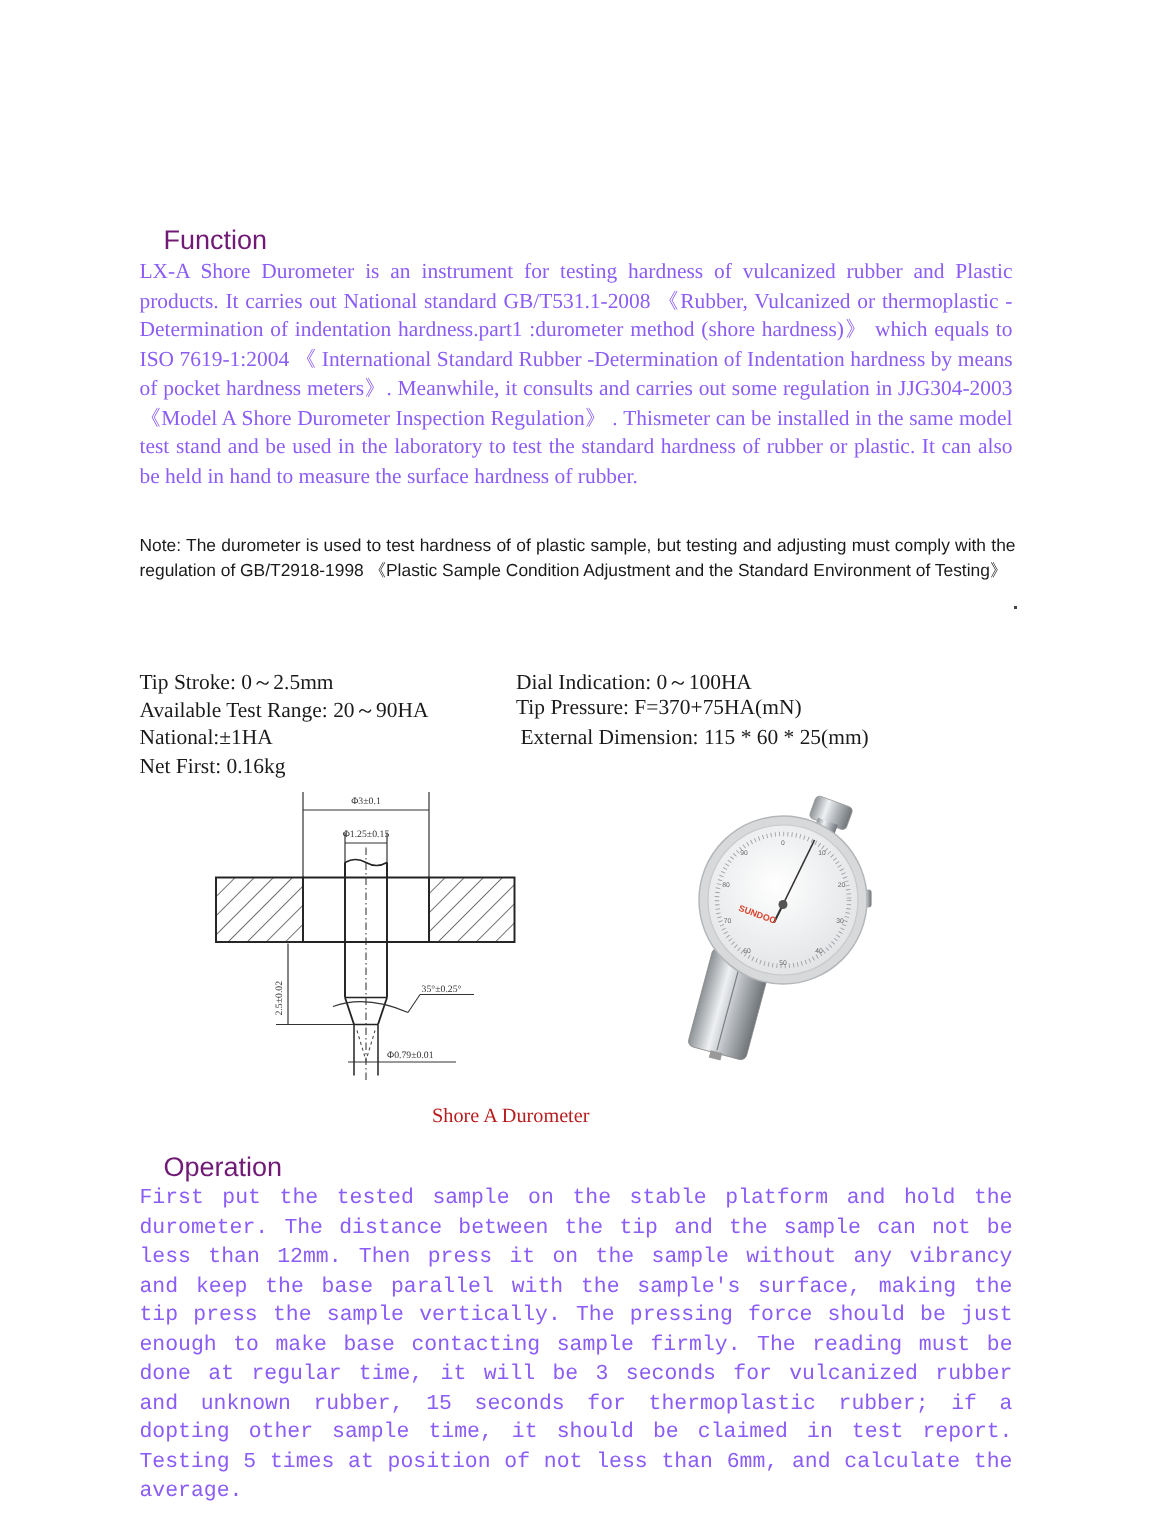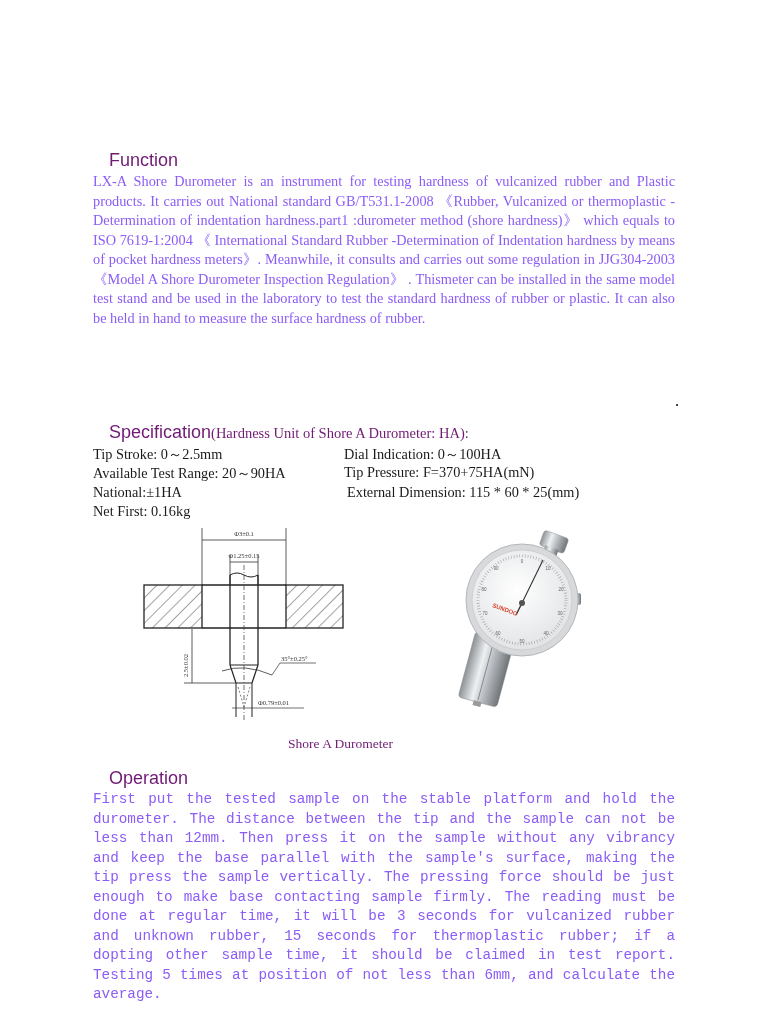--- a/index.html
+++ b/index.html
@@ -12,39 +12,37 @@
   .heading { position: absolute; left: 109px; font-family: "Liberation Sans", "DejaVu Sans", sans-serif; font-size: 18px; color: #701a75; text-align: center; }
   .heading .sub { font-family: "Liberation Serif", serif; font-size: 14.5px; }
   .para { position: absolute; left: 93px; width: 582px; font-family: "Liberation Serif", "DejaVu Serif", serif;
           font-size: 14.3px; line-height: 19.5px; text-align: justify; color: #8b5cf6; }
   .para p { margin: 0; }
   .note { position: absolute; left: 93px; width: 584px; font-family: "Liberation Sans", "DejaVu Sans", sans-serif;
           font-size: 11.6px; line-height: 16.5px; color: #1a1a1a; text-align: justify; }
   .dot { position: absolute; left: 676px; top: 404px; width: 2px; height: 2px; background: #444; }
   .spec-row { position: absolute; left: 93px; width: 600px; font-family: "Liberation Serif", "DejaVu Serif", serif; font-size: 14.3px; color: #1a1a1a; }
   .spec-row span { position: absolute; white-space: nowrap; }
-  .caption { position: absolute; top: 736px; left: 288px; font-family: "Liberation Serif", "DejaVu Serif", serif; font-size: 13.5px; color: #701a75; }
+  .caption { position: absolute; top: 736px; left: 288px; font-family: "Liberation Serif", "DejaVu Serif", serif; font-size: 13.5px; color: #b91c1c; }
   .diagram { position: absolute; left: 140px; top: 525px; width: 230px; height: 200px; }
   .photo { position: absolute; left: 430px; top: 525px; width: 160px; height: 190px; }
 </style>
 </head>
 <body>
 
 <div class="page">
 
 
   <div class="heading" style="top:150px;">Function</div>
   <div class="para" style="top:172px;">
     <p>LX-A Shore Durometer is an instrument for testing hardness of vulcanized rubber and Plastic products. It carries out National standard GB/T531.1-2008 《Rubber, Vulcanized or thermoplastic -Determination of indentation hardness.part1 :durometer method (shore hardness)》 which equals to ISO 7619-1:2004 《 International Standard Rubber -Determination of Indentation hardness by means of pocket hardness meters》. Meanwhile, it consults and carries out some regulation in JJG304-2003 《Model A Shore Durometer Inspection Regulation》 . Thismeter can be installed in the same model test stand and be used in the laboratory to test the standard hardness of rubber or plastic. It can also be held in hand to measure the surface hardness of rubber.</p>
   </div>
+  <div class="note" style="top:356px;">Note: The durometer is used to test hardness of of plastic sample, but testing and adjusting must comply with the regulation of GB/T2918-1998 《Plastic Sample Condition Adjustment and the Standard Environment of Testing》</div>
   <div class="dot"></div>
 
-  <div class="heading" style="top:422px;">
-    <span>Specification</span><span class="sub">(Hardness Unit of Shore A Durometer: HA):</span>
-  </div>
 
   <div class="spec-row" style="top:445px;">
     <span style="left:0;">Tip Stroke: 0～2.5mm</span>
     <span style="left:251px;">Dial Indication: 0～100HA</span>
   </div>
   <div class="spec-row" style="top:464px;">
     <span style="left:0;">Available Test Range: 20～90HA</span>
     <span style="left:251px;">Tip Pressure: F=370+75HA(mN)</span>
   </div>
   <div class="spec-row" style="top:484px;">

